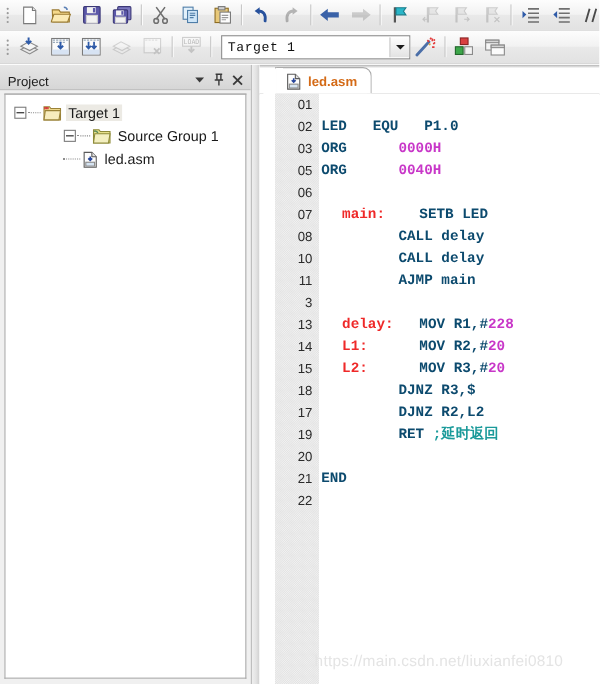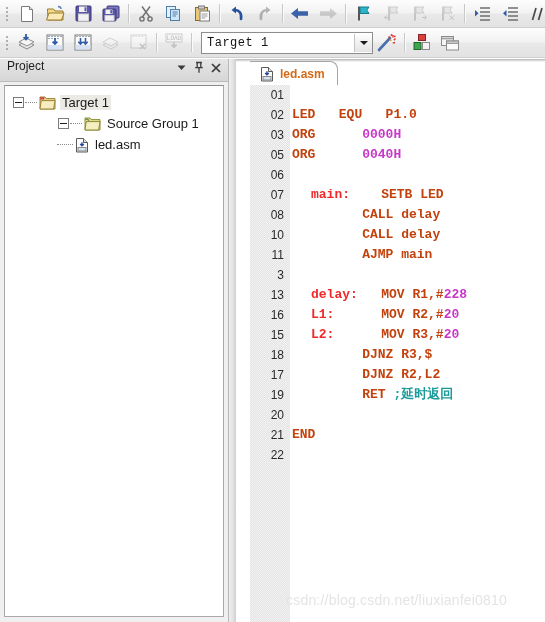--- a/index.html
+++ b/index.html
@@ -131,21 +131,21 @@
     height: 563px;
     background: #f0f0f0;
     box-sizing: border-box;
   }
   #project-header {
     position: relative;
     height: 22px;
     background: linear-gradient(to bottom,#e6e6e6,#d6d6d6);
     border-bottom: 1px solid #bcbcbc;
     display: flex;
-    align-items: flex-start;
+    align-items: flex-end;
     padding: 0 4px 0 7px;
   }
   #project-header .title {
     flex: 1;
     font-size: 12px;
     color: #1d1d1d;
   }
   .hdr-btn {
     width: 17px; height: 17px;
     display: flex; align-items: center; justify-content: center;
@@ -312,21 +312,21 @@
     right: 0;
     color: #1a1a1a;
     font-weight: bold;
   }
   .cline.hl { background: #e2e2f2; }
   .cline.hl .lno { background: transparent; }
 
   .tok-label  { color: #ef2929; margin-left: 19px; }
   .tok-num    { color: #c837c8; }
   .tok-cmt    { color: #1a9a9a; font-weight: bold; }
-  .tok-plain  { color: #c2410c; }
+  .tok-plain  { color: #0c4a6e; }
 
   #watermark {
     position: absolute;
     left: 286px;
     top: 592px;
     font-size: 14px;
     color: #e4e4e4;
     white-space: nowrap;
     font-family: "Liberation Sans", sans-serif;
     letter-spacing: .2px;
@@ -733,28 +733,28 @@
             <div class="cline"><span class="lno">02</span><span class="ctext"><span class="tok-plain">LED   EQU   P1.0</span></span></div>
             <div class="cline"><span class="lno">03</span><span class="ctext"><span class="tok-plain">ORG      </span><span class="tok-num">0000H</span></span></div>
             <div class="cline"><span class="lno">05</span><span class="ctext"><span class="tok-plain">ORG      </span><span class="tok-num">0040H</span></span></div>
             <div class="cline"><span class="lno">06</span><span class="ctext"></span></div>
             <div class="cline"><span class="lno">07</span><span class="ctext"><span class="tok-label">main:</span><span class="tok-plain">    SETB LED</span></span></div>
             <div class="cline"><span class="lno">08</span><span class="ctext"><span class="tok-plain">         CALL delay</span></span></div>
             <div class="cline"><span class="lno">10</span><span class="ctext"><span class="tok-plain">         CALL delay</span></span></div>
             <div class="cline"><span class="lno">11</span><span class="ctext"><span class="tok-plain">         AJMP main</span></span></div>
             <div class="cline"><span class="lno">3</span><span class="ctext"></span></div>
             <div class="cline"><span class="lno">13</span><span class="ctext"><span class="tok-label">delay:</span><span class="tok-plain">   MOV R1,#</span><span class="tok-num">228</span></span></div>
-            <div class="cline"><span class="lno">16</span><span class="ctext"><span class="tok-label">L1:</span><span class="tok-plain">      MOV R2,#</span><span class="tok-num">20</span></span></div>
+            <div class="cline"><span class="lno">14</span><span class="ctext"><span class="tok-label">L1:</span><span class="tok-plain">      MOV R2,#</span><span class="tok-num">20</span></span></div>
             <div class="cline"><span class="lno">15</span><span class="ctext"><span class="tok-label">L2:</span><span class="tok-plain">      MOV R3,#</span><span class="tok-num">20</span></span></div>
             <div class="cline"><span class="lno">18</span><span class="ctext"><span class="tok-plain">         DJNZ R3,$</span></span></div>
             <div class="cline"><span class="lno">17</span><span class="ctext"><span class="tok-plain">         DJNZ R2,L2</span></span></div>
             <div class="cline"><span class="lno">19</span><span class="ctext"><span class="tok-plain">         RET </span><span class="tok-cmt">;延时返回</span></span></div>
             <div class="cline"><span class="lno">20</span><span class="ctext"></span></div>
             <div class="cline"><span class="lno">21</span><span class="ctext"><span class="tok-plain">END</span></span></div>
             <div class="cline"><span class="lno">22</span><span class="ctext"></span></div>
           </div>
       </div>
 
     </div>
   </div>
 
-  <div id="watermark">csdn://blog.csdn.net/liuxianfei0810</div>
+  <div id="watermark">https://main.csdn.net/liuxianfei0810</div>
 </div>
 
 </body></html>

